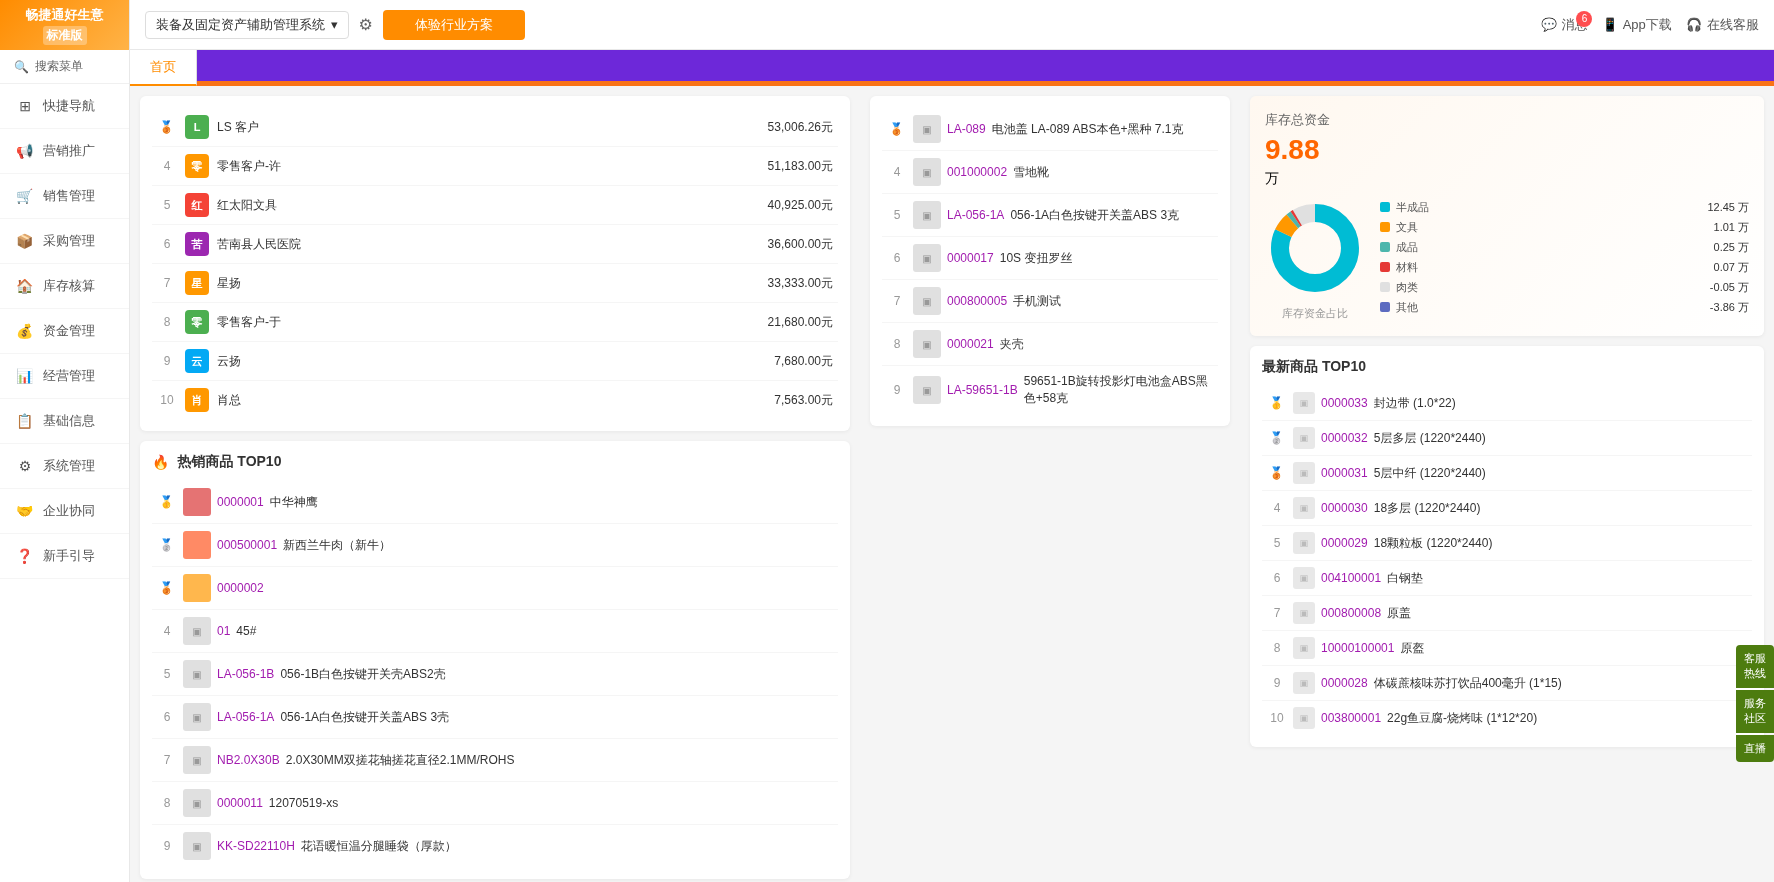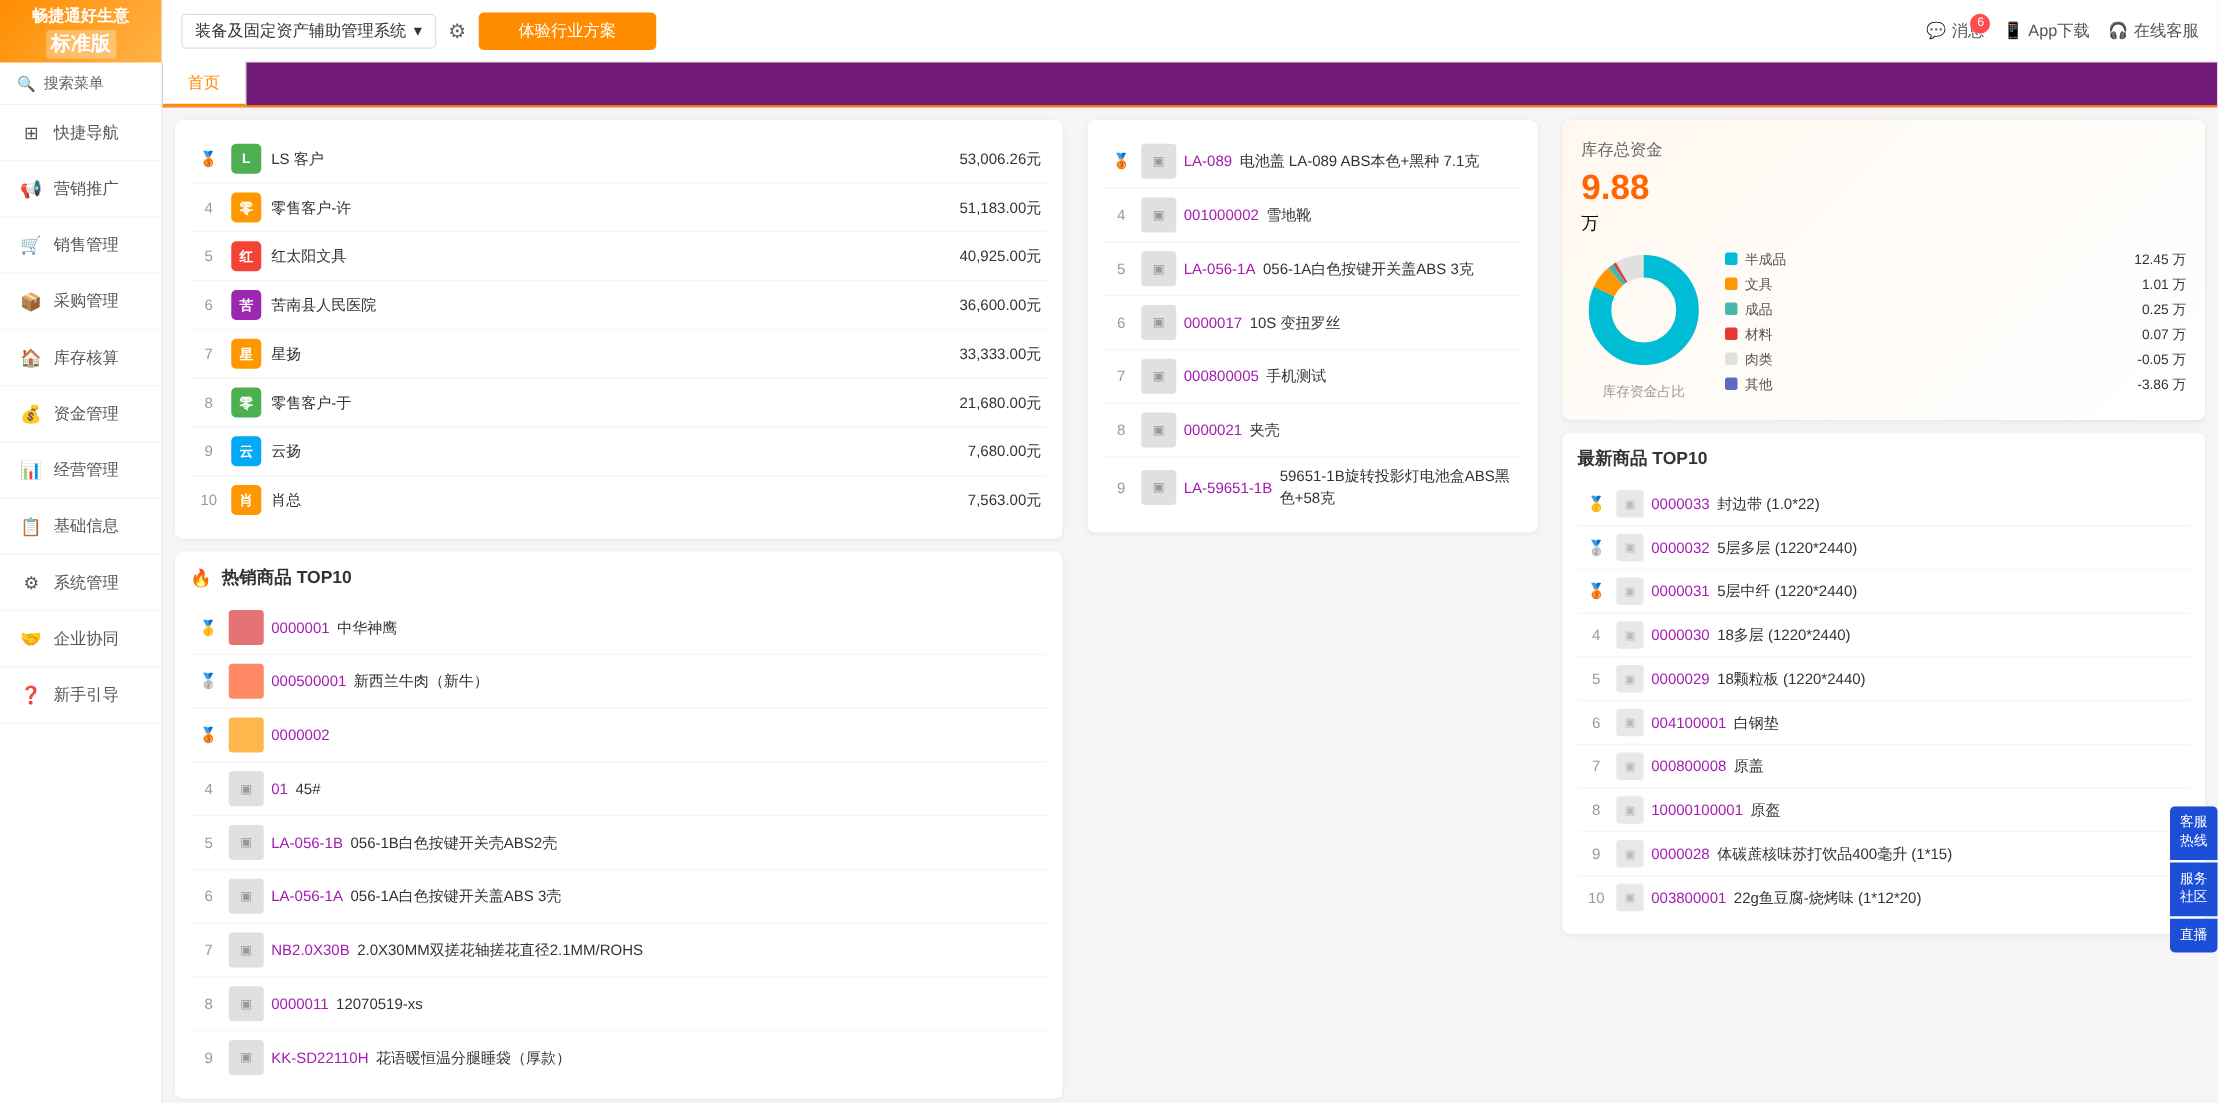--- a/index.html
+++ b/index.html
@@ -21,21 +21,21 @@
       color: #fff;
       font-size: 12px;
       font-weight: bold;
       height: 50px;
       display: flex;
       align-items: center;
       justify-content: center;
       flex-direction: column;
     }
     .sidebar-logo .logo-title { font-size: 13px; }
-    .sidebar-logo .logo-sub { font-size: 16px; background: rgba(255,255,255,0.3); padding: 1px 4px; border-radius: 3px; margin-top: 2px; }
+    .sidebar-logo .logo-sub { font-size: 12px; background: rgba(255,255,255,0.3); padding: 1px 4px; border-radius: 3px; margin-top: 2px; }
     .sidebar-search {
       padding: 8px;
       border-bottom: 1px solid #f0f0f0;
       display: flex;
       align-items: center;
       color: #666;
       cursor: pointer;
       font-size: 12px;
     }
     .sidebar-search span { margin-left: 6px; }
@@ -118,25 +118,25 @@
     .topbar-item {
       display: flex;
       align-items: center;
       gap: 4px;
       cursor: pointer;
       position: relative;
     }
 
     
     .page-tabs {
-      background: #701a75;
-      display: flex;
-      align-items: center;
+      background: #6d28d9;
+      display: flex;
+      align-items: flex-start;
       height: 36px;
-      border-bottom: 2px solid #f97316;
+      border-bottom: 5px solid #f97316;
     }
     .page-tab {
       padding: 0 20px;
       height: 36px;
       display: flex;
       align-items: center;
       cursor: pointer;
       font-size: 13px;
       border-right: 1px solid #ddd;
     }
@@ -318,21 +318,21 @@
     
     .float-service {
       position: fixed;
       right: 0;
       bottom: 120px;
       display: flex;
       flex-direction: column;
       gap: 2px;
     }
     .float-btn {
-      background: #1d4ed8;
+      background: #4d7c0f;
       color: #fff;
       padding: 6px 8px;
       font-size: 11px;
       text-align: center;
       cursor: pointer;
       line-height: 1.4;
       width: 38px;
     }
     .float-btn:first-child { border-radius: 4px 4px 0 0; }
     .float-btn:last-child { border-radius: 0 0 4px 4px; }

